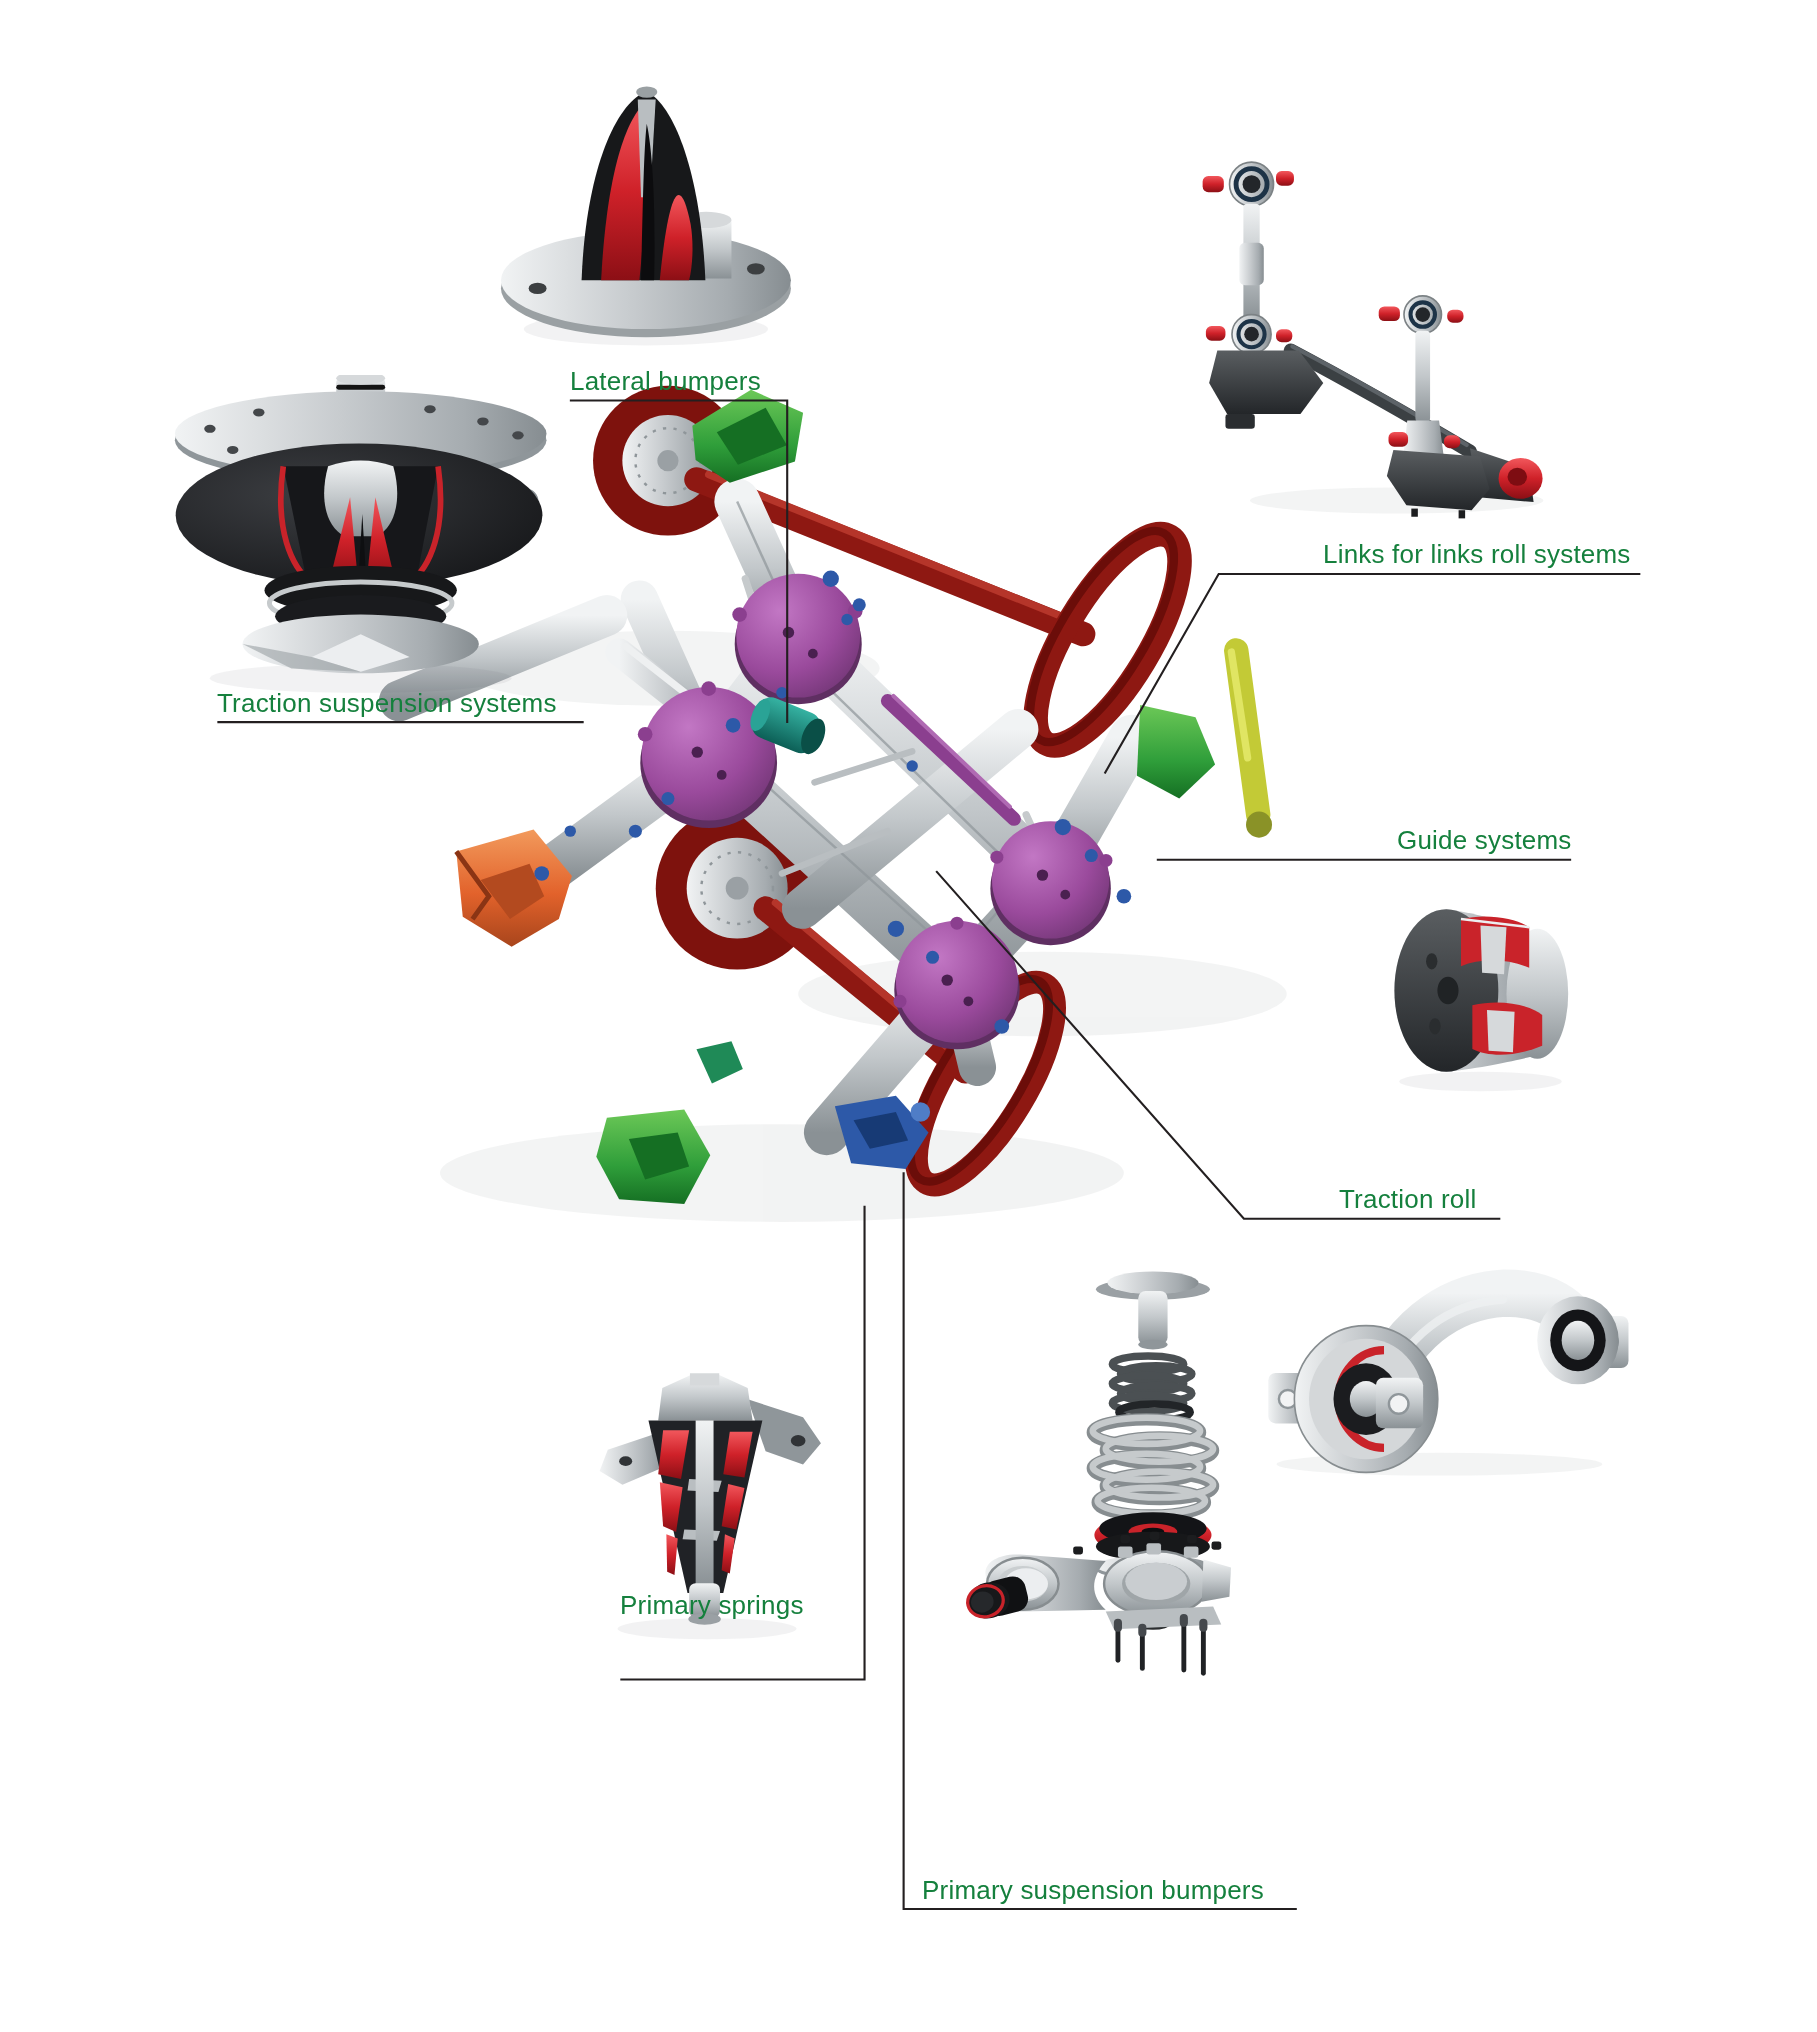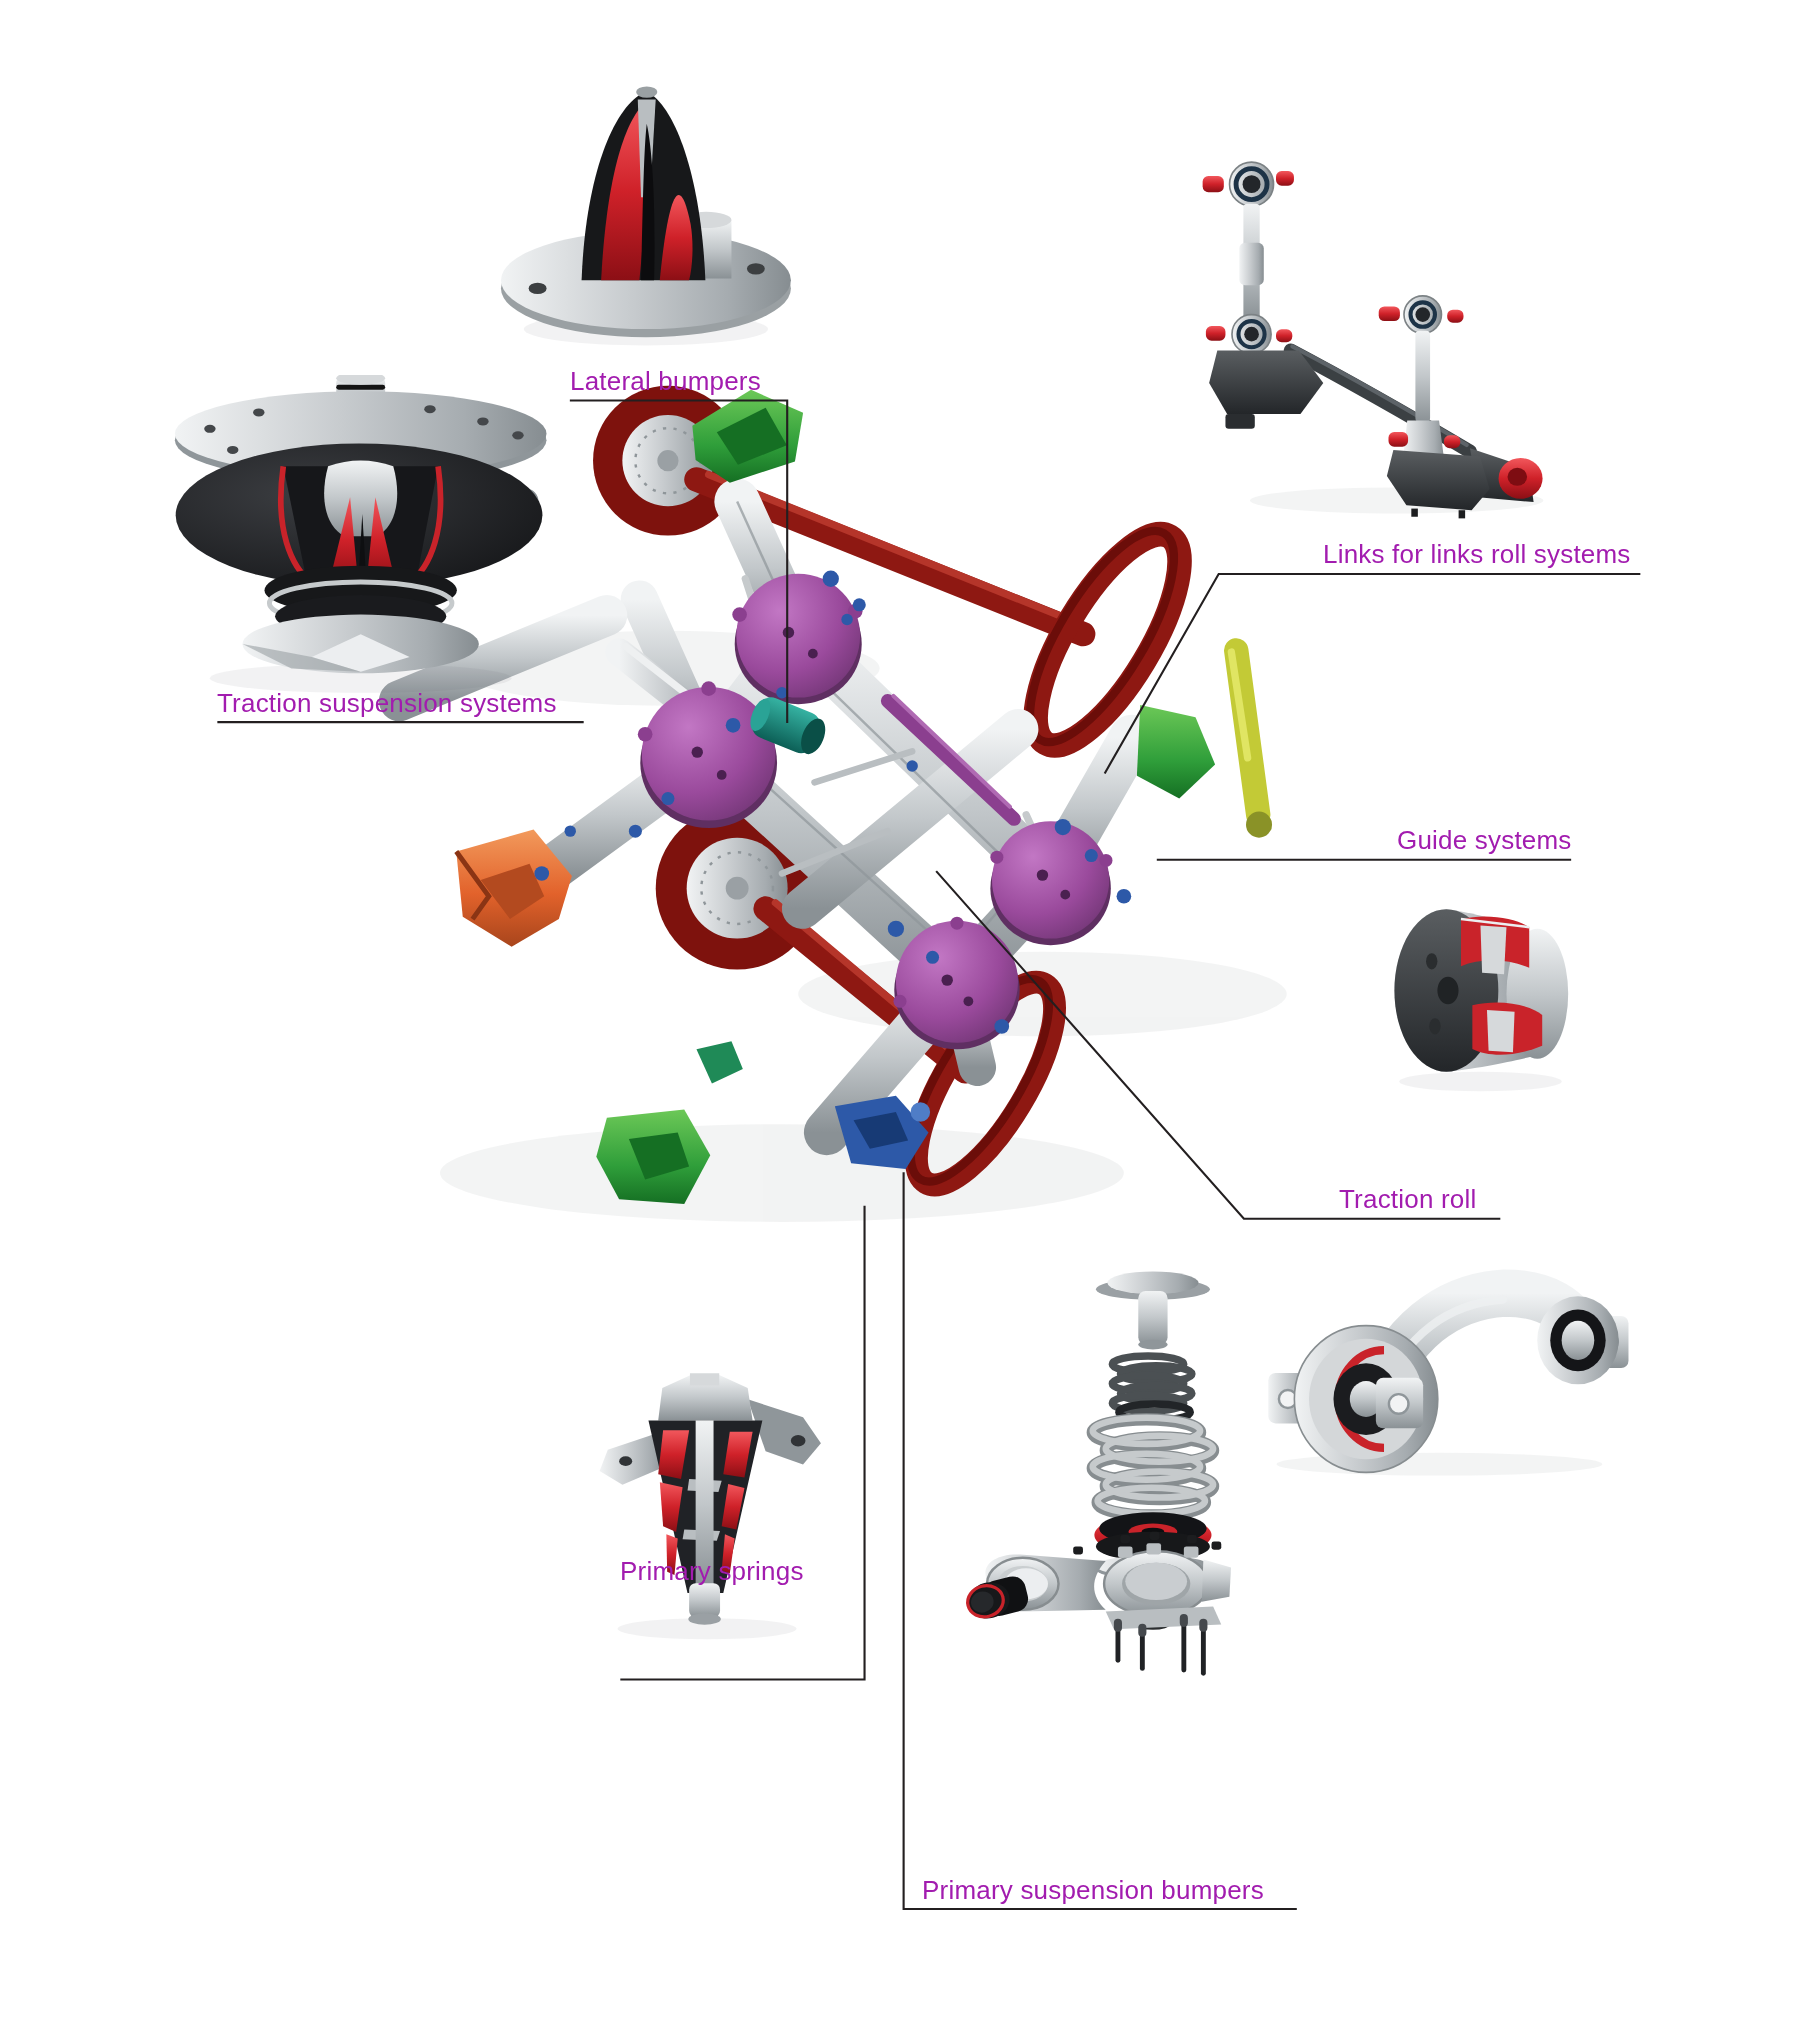--- a/index.html
+++ b/index.html
@@ -1,19 +1,19 @@
 <!DOCTYPE html>
 <html style="font-size:13px"><head>
 <meta charset="utf-8">
 <style>
   html,body{margin:0;padding:0;background:#ffffff;}
   #stage{position:relative;width:1817px;height:2032px;background:#ffffff;overflow:hidden;
          font-family:"Liberation Sans",sans-serif;}
   .part{position:absolute;}
-  .label{position:absolute;font-size:26px;line-height:1.05;color:#a21caf;white-space:nowrap;
+  .label{position:absolute;font-size:26px;line-height:1.05;color:#15803d;white-space:nowrap;
          font-family:"Liberation Sans",sans-serif;letter-spacing:0.2px;}
   #callouts{position:absolute;left:0;top:0;pointer-events:none;}
   #callouts polyline{fill:none;stroke:#231f20;stroke-width:2.6;}
 </style>
 </head>
 <body>
 
 <div id="stage">
 
   <svg width="0" height="0" style="position:absolute" aria-hidden="true">
@@ -495,17 +495,17 @@
     <polyline points="1843,1497 1528,1497 1150,1070"></polyline>
     <polyline points="762,2063 1062,2063 1062,1481"></polyline>
     <polyline points="1593,2345 1110,2345 1110,1440"></polyline>
   </svg>
 
   <div class="label" style="left:570px;top:368px">Lateral bumpers</div>
   <div class="label" style="left:217px;top:690px">Traction suspension systems</div>
   <div class="label" style="left:1323px;top:541px">Links for links roll systems</div>
   <div class="label" style="left:1397px;top:827px">Guide systems</div>
   <div class="label" style="left:1339px;top:1186px">Traction roll</div>
-  <div class="label" style="left:620px;top:1558px">Primary springs</div>
+  <div class="label" style="left:620px;top:1592px">Primary springs</div>
   <div class="label" style="left:922px;top:1877px">Primary suspension bumpers</div>
 
 </div>
 
 
 </body></html>

